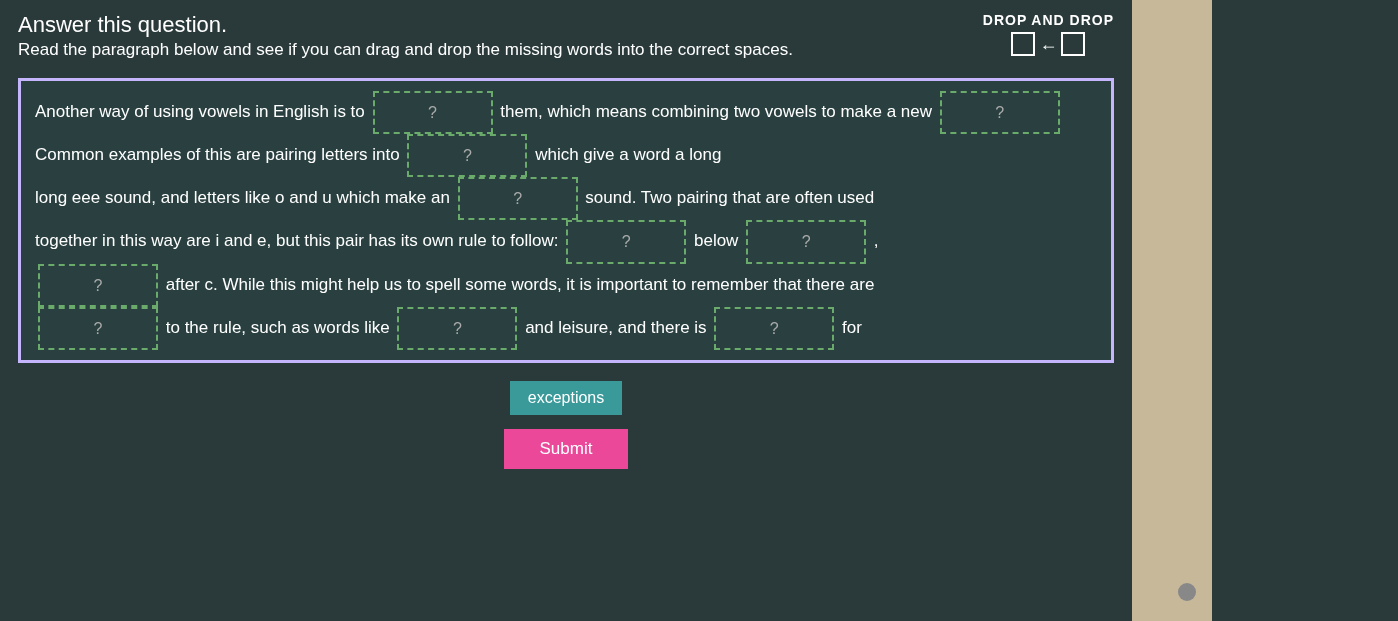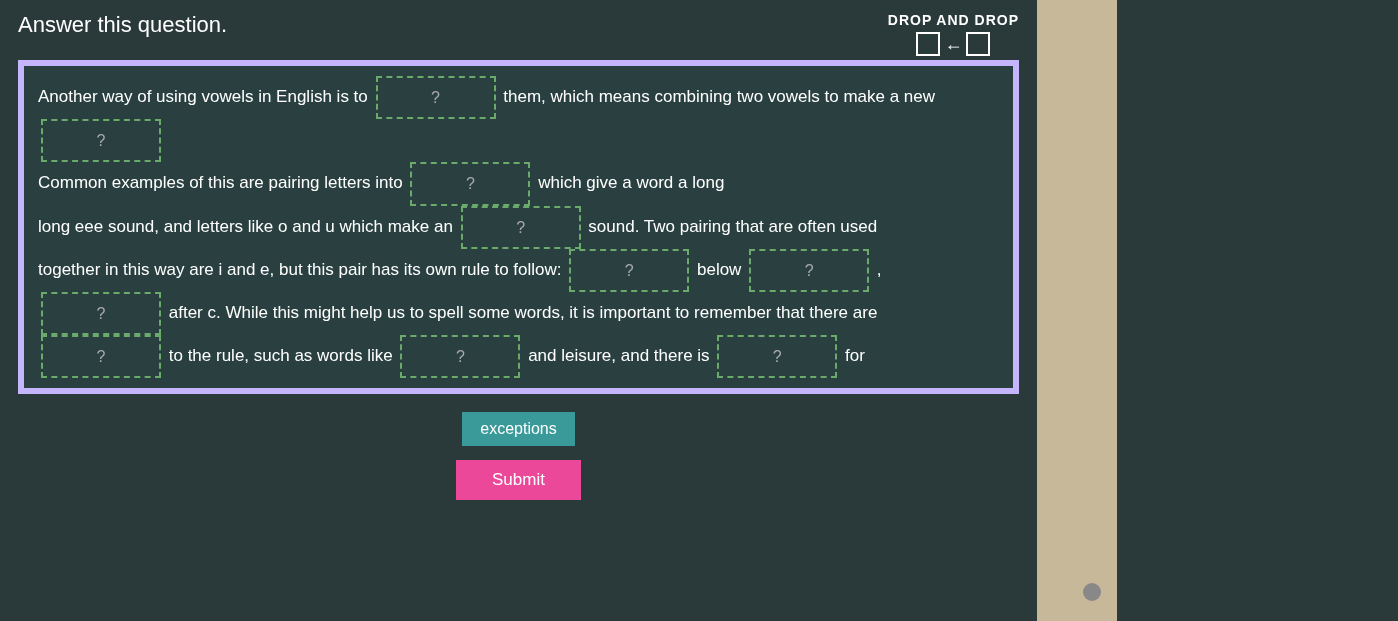--- a/index.html
+++ b/index.html
@@ -8,21 +8,21 @@
       background-color: #2a3a3a;
       font-family: Arial, sans-serif;
       color: #ffffff;
       width: 1398px;
       min-height: 621px;
       overflow: hidden;
     }
 
     .main-container {
       display: flex;
-      width: 1117px;
+      width: 1212px;
       min-height: 621px;
     }
 
     .content-area {
       flex: 1;
       padding: 12px 18px;
       background-color: #2a3a3a;
     }
 
     .right-panel {
@@ -77,21 +77,21 @@
 
     .instructions {
       font-size: 17px;
       color: #ffffff;
       margin-bottom: 12px;
       line-height: 1.4;
     }
 
     .paragraph-container {
       background-color: #2a4040;
-      border: 6px solid #c4b5fd;
+      border: 3px solid #c4b5fd;
       padding: 10px 14px;
       line-height: 2.2;
       font-size: 17px;
       color: #ffffff;
     }
 
     .drop-slot {
       display: inline-block;
       border: 2px dashed #6aaa6a;
       background-color: transparent;
@@ -136,20 +136,21 @@
   </style>
 </head>
 <body>
 
 <div class="main-container">
   <div class="content-area">
 
     <div class="header-row">
       <div>
         <div class="answer-title">Answer this question.</div>
+        <div class="instructions">Read the paragraph below and see if you can drag and drop the missing words into the correct spaces.</div>
       </div>
       <div class="drag-drop-info">
         <div class="drag-drop-title">DROP AND DROP</div>
         <div class="drag-drop-icons">
           <span style="display:inline-block;width:24px;height:24px;border:2px solid white;"></span>
           <span style="font-size:18px;">←</span>
           <span style="display:inline-block;width:24px;height:24px;border:2px solid white;"></span>
         </div>
       </div>
     </div>

